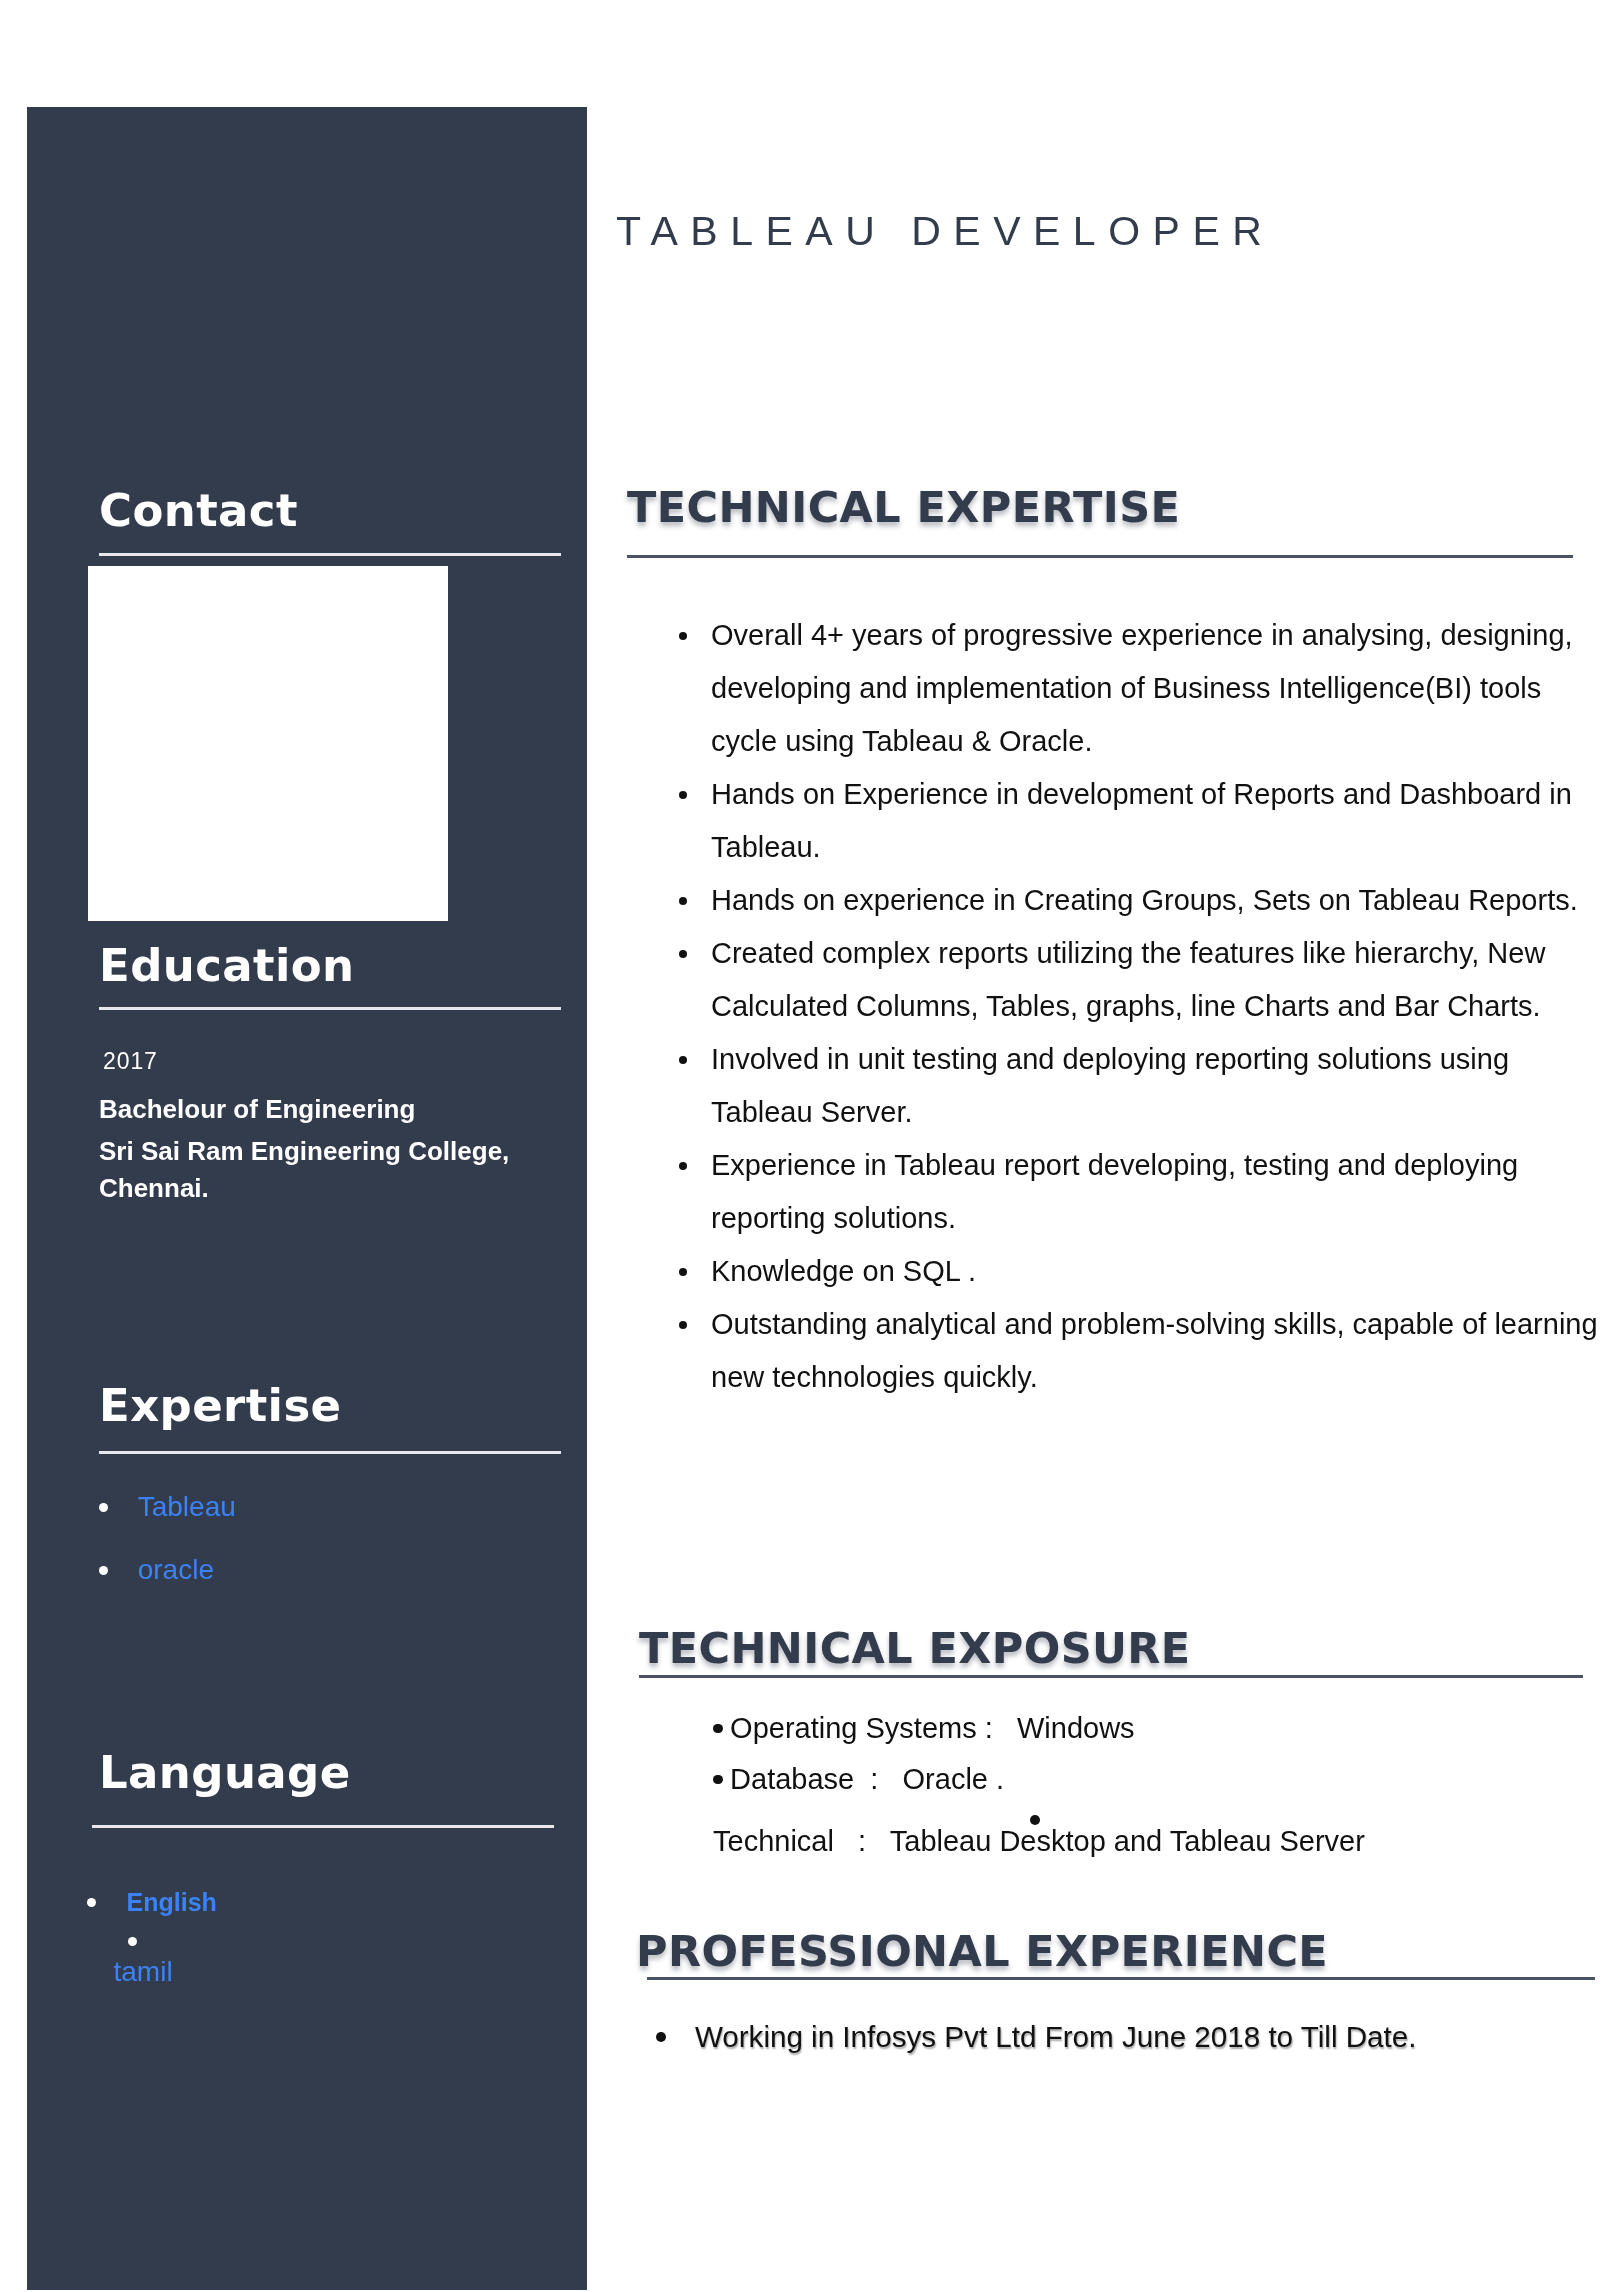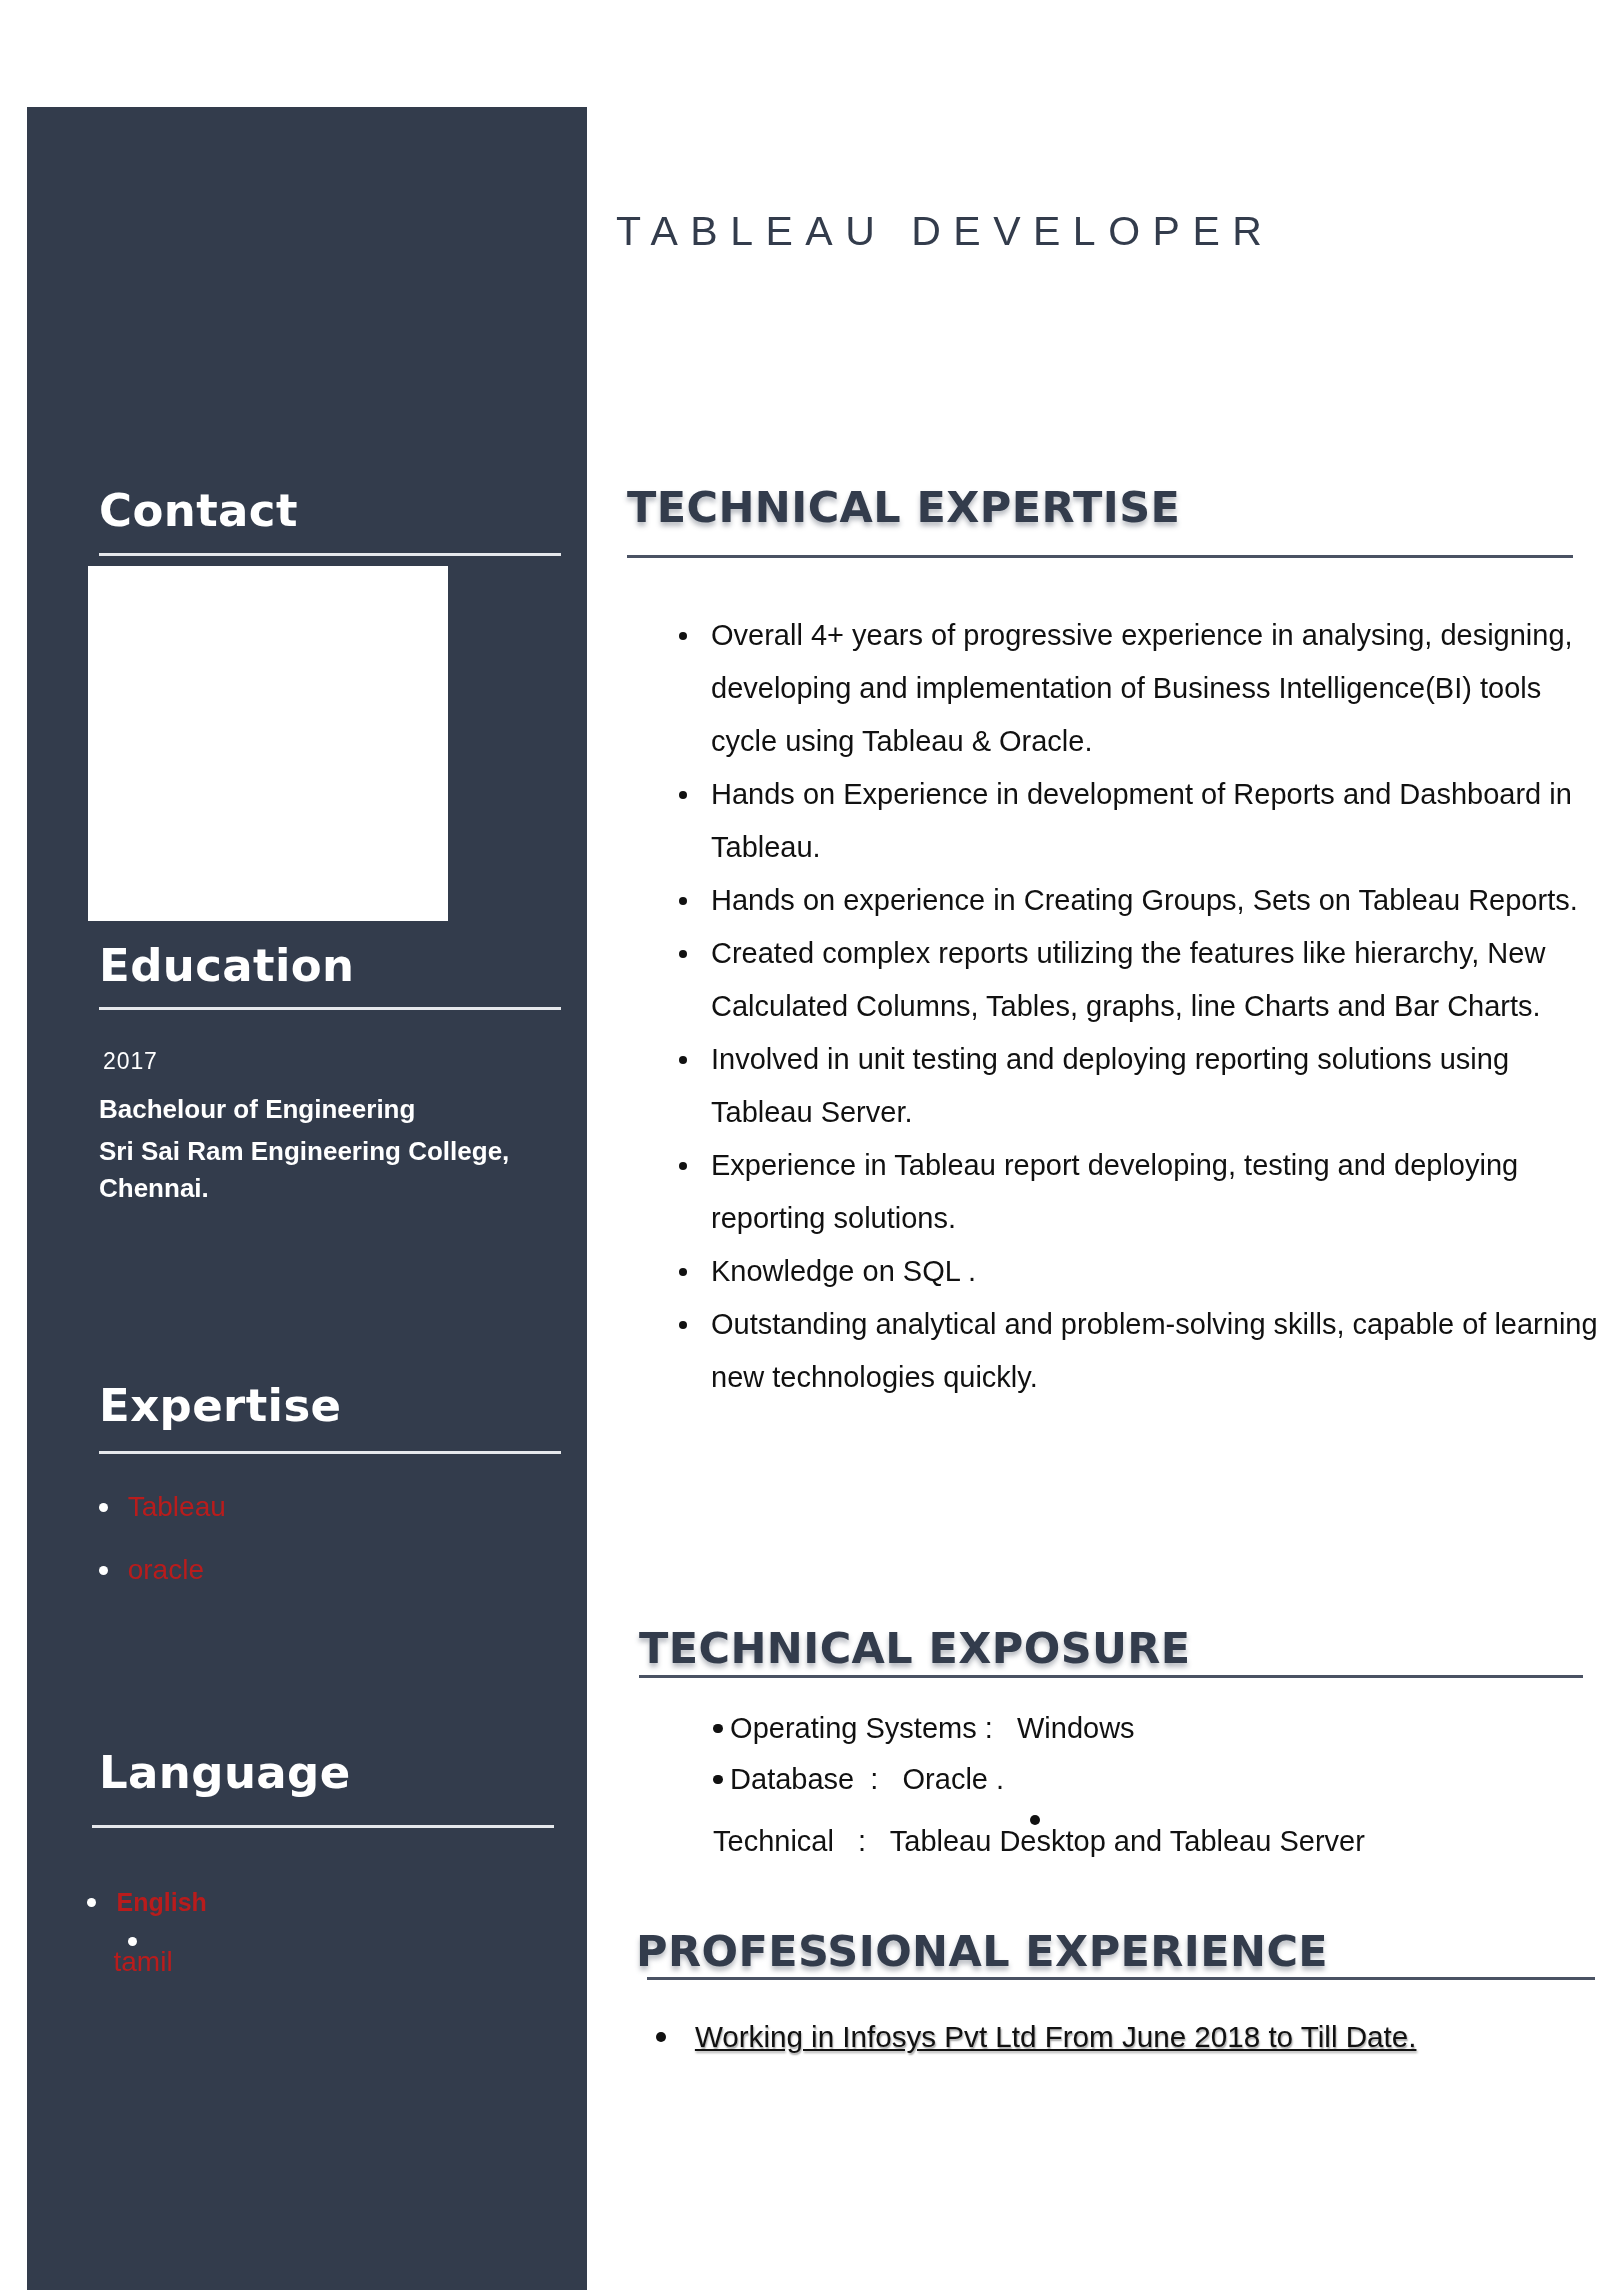--- a/index.html
+++ b/index.html
@@ -14,21 +14,21 @@
     .side-heading {
       position: absolute; color: #ffffff; font-family: "DejaVu Sans", sans-serif;
       font-weight: bold; font-size: 45px; letter-spacing: 0.4px;
     }
     .side-rule { position: absolute; height: 2.7px; background: #e6e8ec; }
     .photo-box { position: absolute; left: 88px; top: 566px; width: 360px; height: 355px; background: #ffffff; }
 
     .edu-year { position: absolute; left: 103px; top: 1048px; color: #ffffff; font-size: 23px; letter-spacing: 0.9px; }
     .edu-line { position: absolute; left: 99px; color: #ffffff; font-size: 26px; font-weight: bold; }
 
-    .side-list-item { position: absolute; color: #b91c1c; font-size: 28px; display: flex; align-items: center; }
+    .side-list-item { position: absolute; color: #3b82f6; font-size: 28px; display: flex; align-items: center; gap: 10px; }
     .side-bullet { display: inline-block; width: 9px; height: 9px; border-radius: 50%; background: #fff; }
 
     
     .job-title {
       position: absolute; left: 616px; top: 208px; font-size: 41px; color: #333c4c;
       letter-spacing: 12.5px; font-weight: normal;
     }
     .main-heading {
       position: absolute; font-family: "DejaVu Sans", sans-serif; font-weight: bold;
       font-size: 43px; color: #333c4c; letter-spacing: 0.4px;
@@ -41,21 +41,21 @@
       position: relative; padding-left: 32px; font-size: 29px; line-height: 53px; color: #111;
     }
     .expertise-list li::before {
       content: ""; position: absolute; left: 0; top: 23px; width: 8px; height: 8px; border-radius: 50%; background: #111;
     }
 
     .exposure-item { position: absolute; left: 713px; font-size: 29px; color: #111; display: flex; align-items: center; white-space: pre; }
     .exposure-item .dot { display: inline-block; width: 9.9px; height: 9.9px; border-radius: 50%; background: #111; margin-right: 7.2px; }
 
     .exp-item { position: absolute; left: 656px; top: 2020px; font-size: 29.6px; color: #111; display: flex; align-items: center;
-      text-shadow: 0.9px 1.8px 1.8px rgba(0,0,0,0.35); text-decoration: underline; }
+      text-shadow: 0.9px 1.8px 1.8px rgba(0,0,0,0.35); }
     .exp-item .dot { display: inline-block; width: 9.9px; height: 9.9px; border-radius: 50%; background: #111; margin-right: 29px; }
   </style>
 </head>
 <body>
 
 <div class="sidebar"></div>
 
 <div class="side-heading" style="left:99px; top:484px;">Contact</div>
 <div class="side-rule" style="left:99px; top:553px; width:462px;"></div>
 <div class="photo-box"></div>

